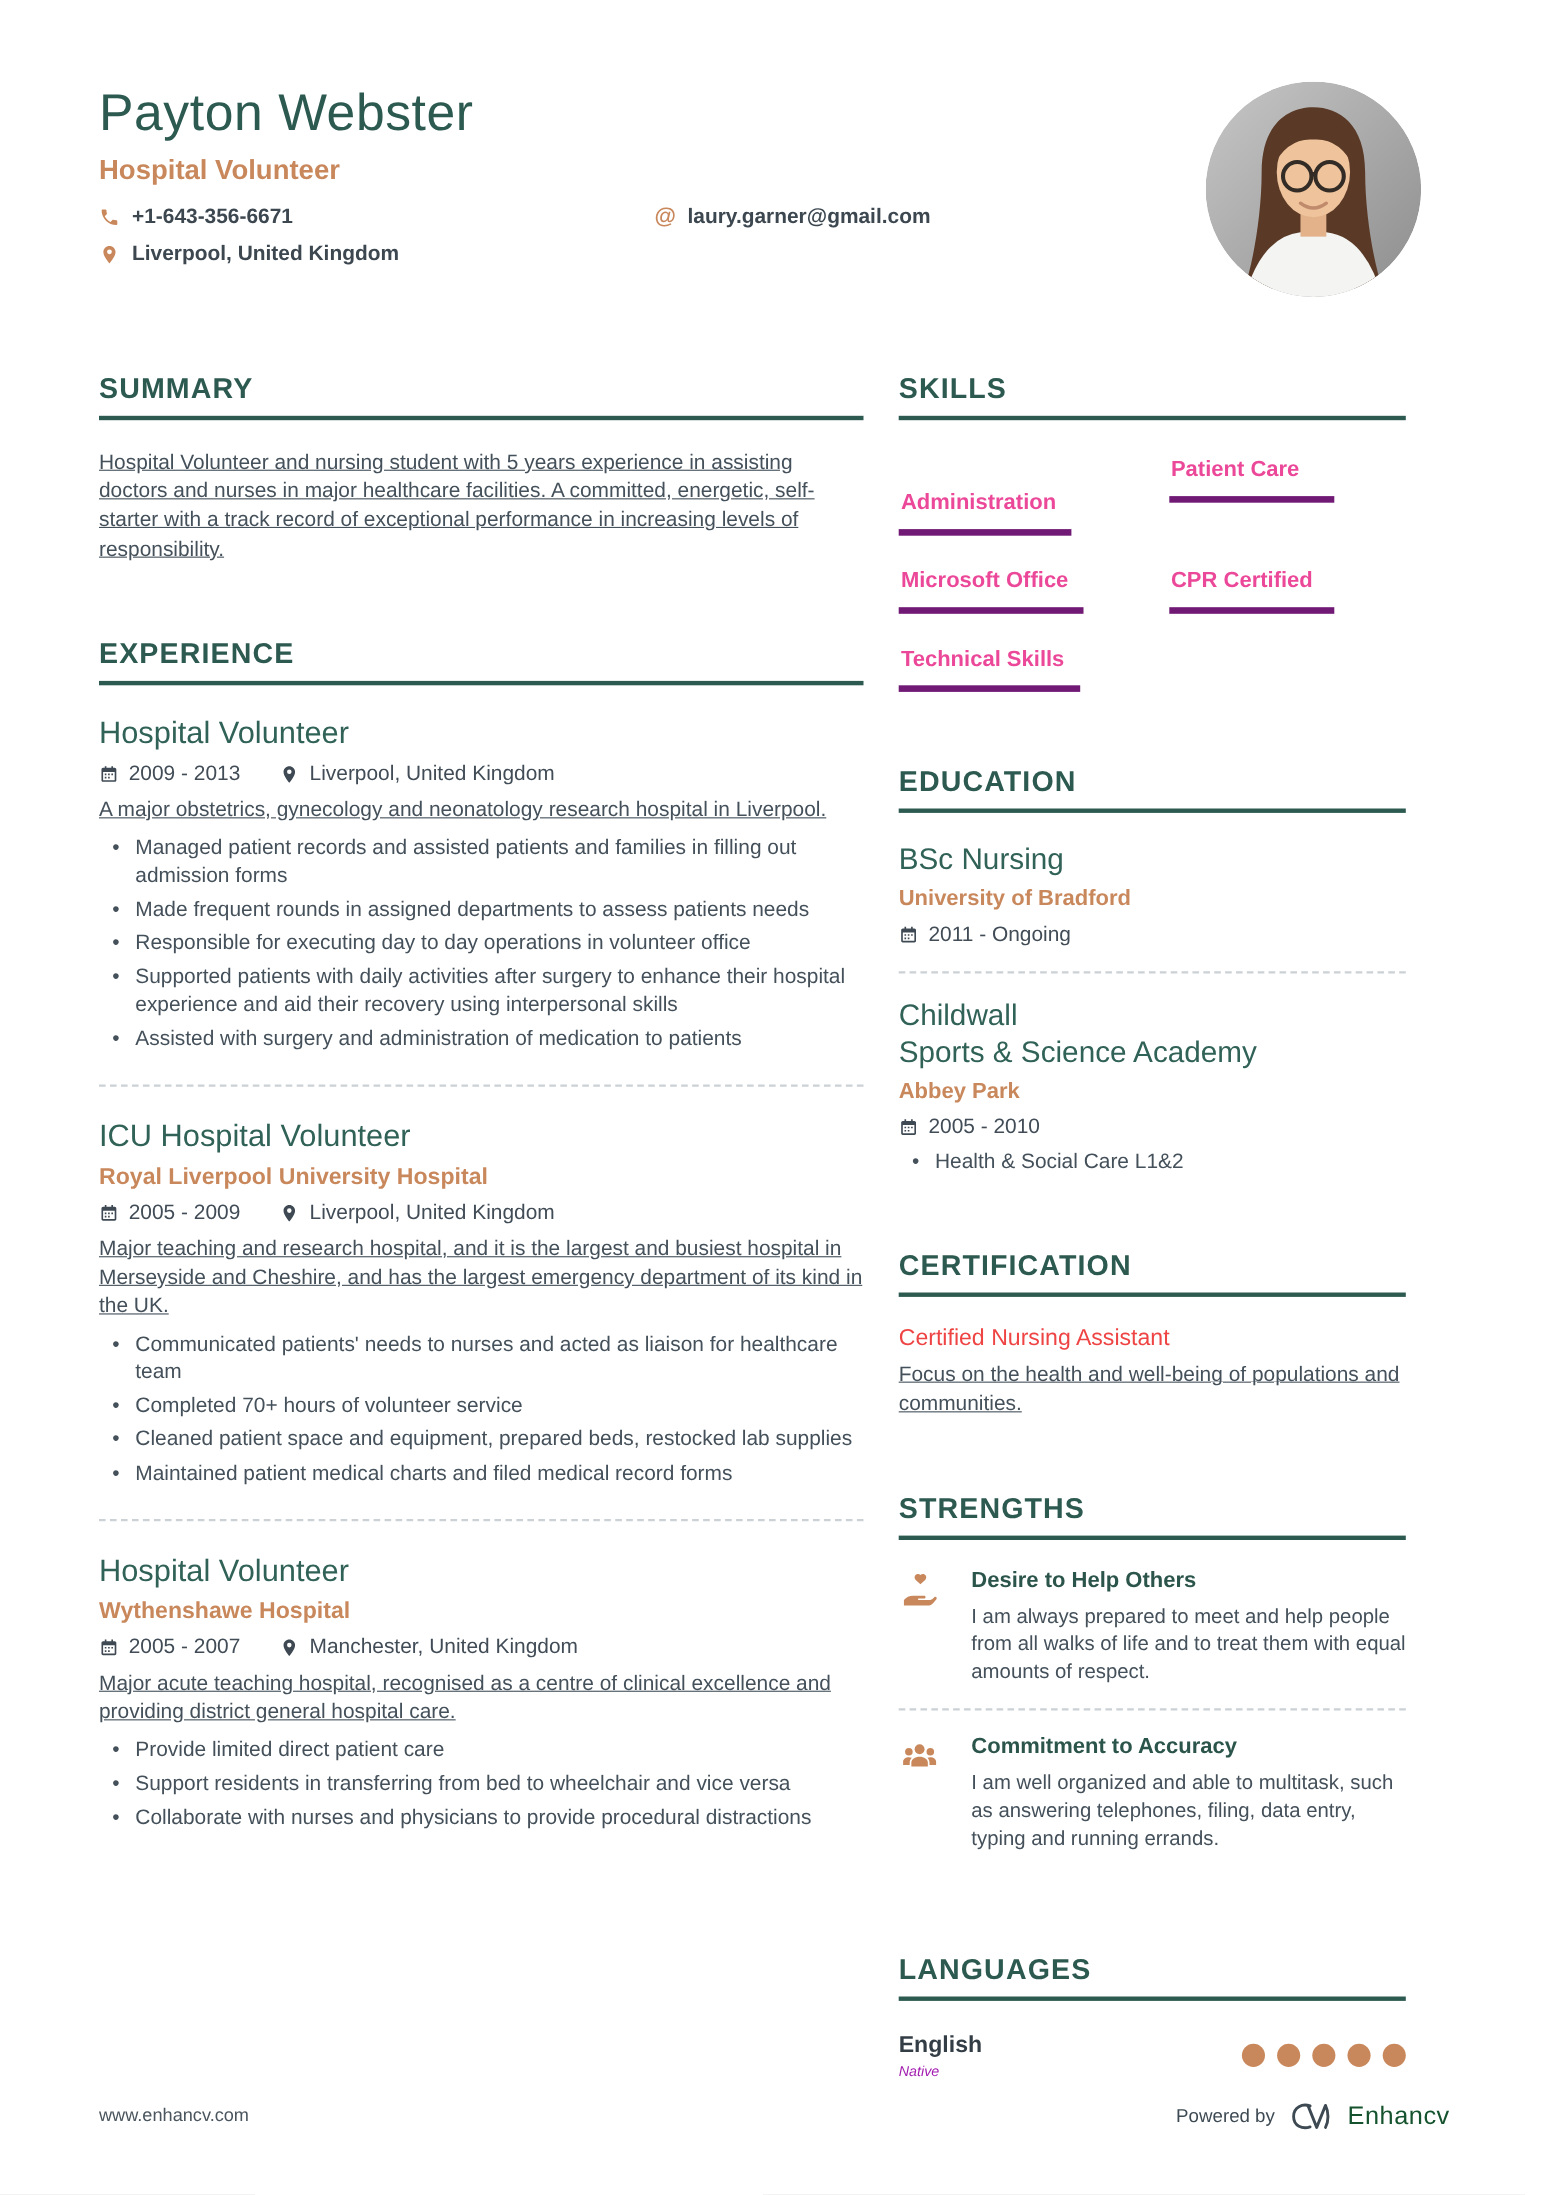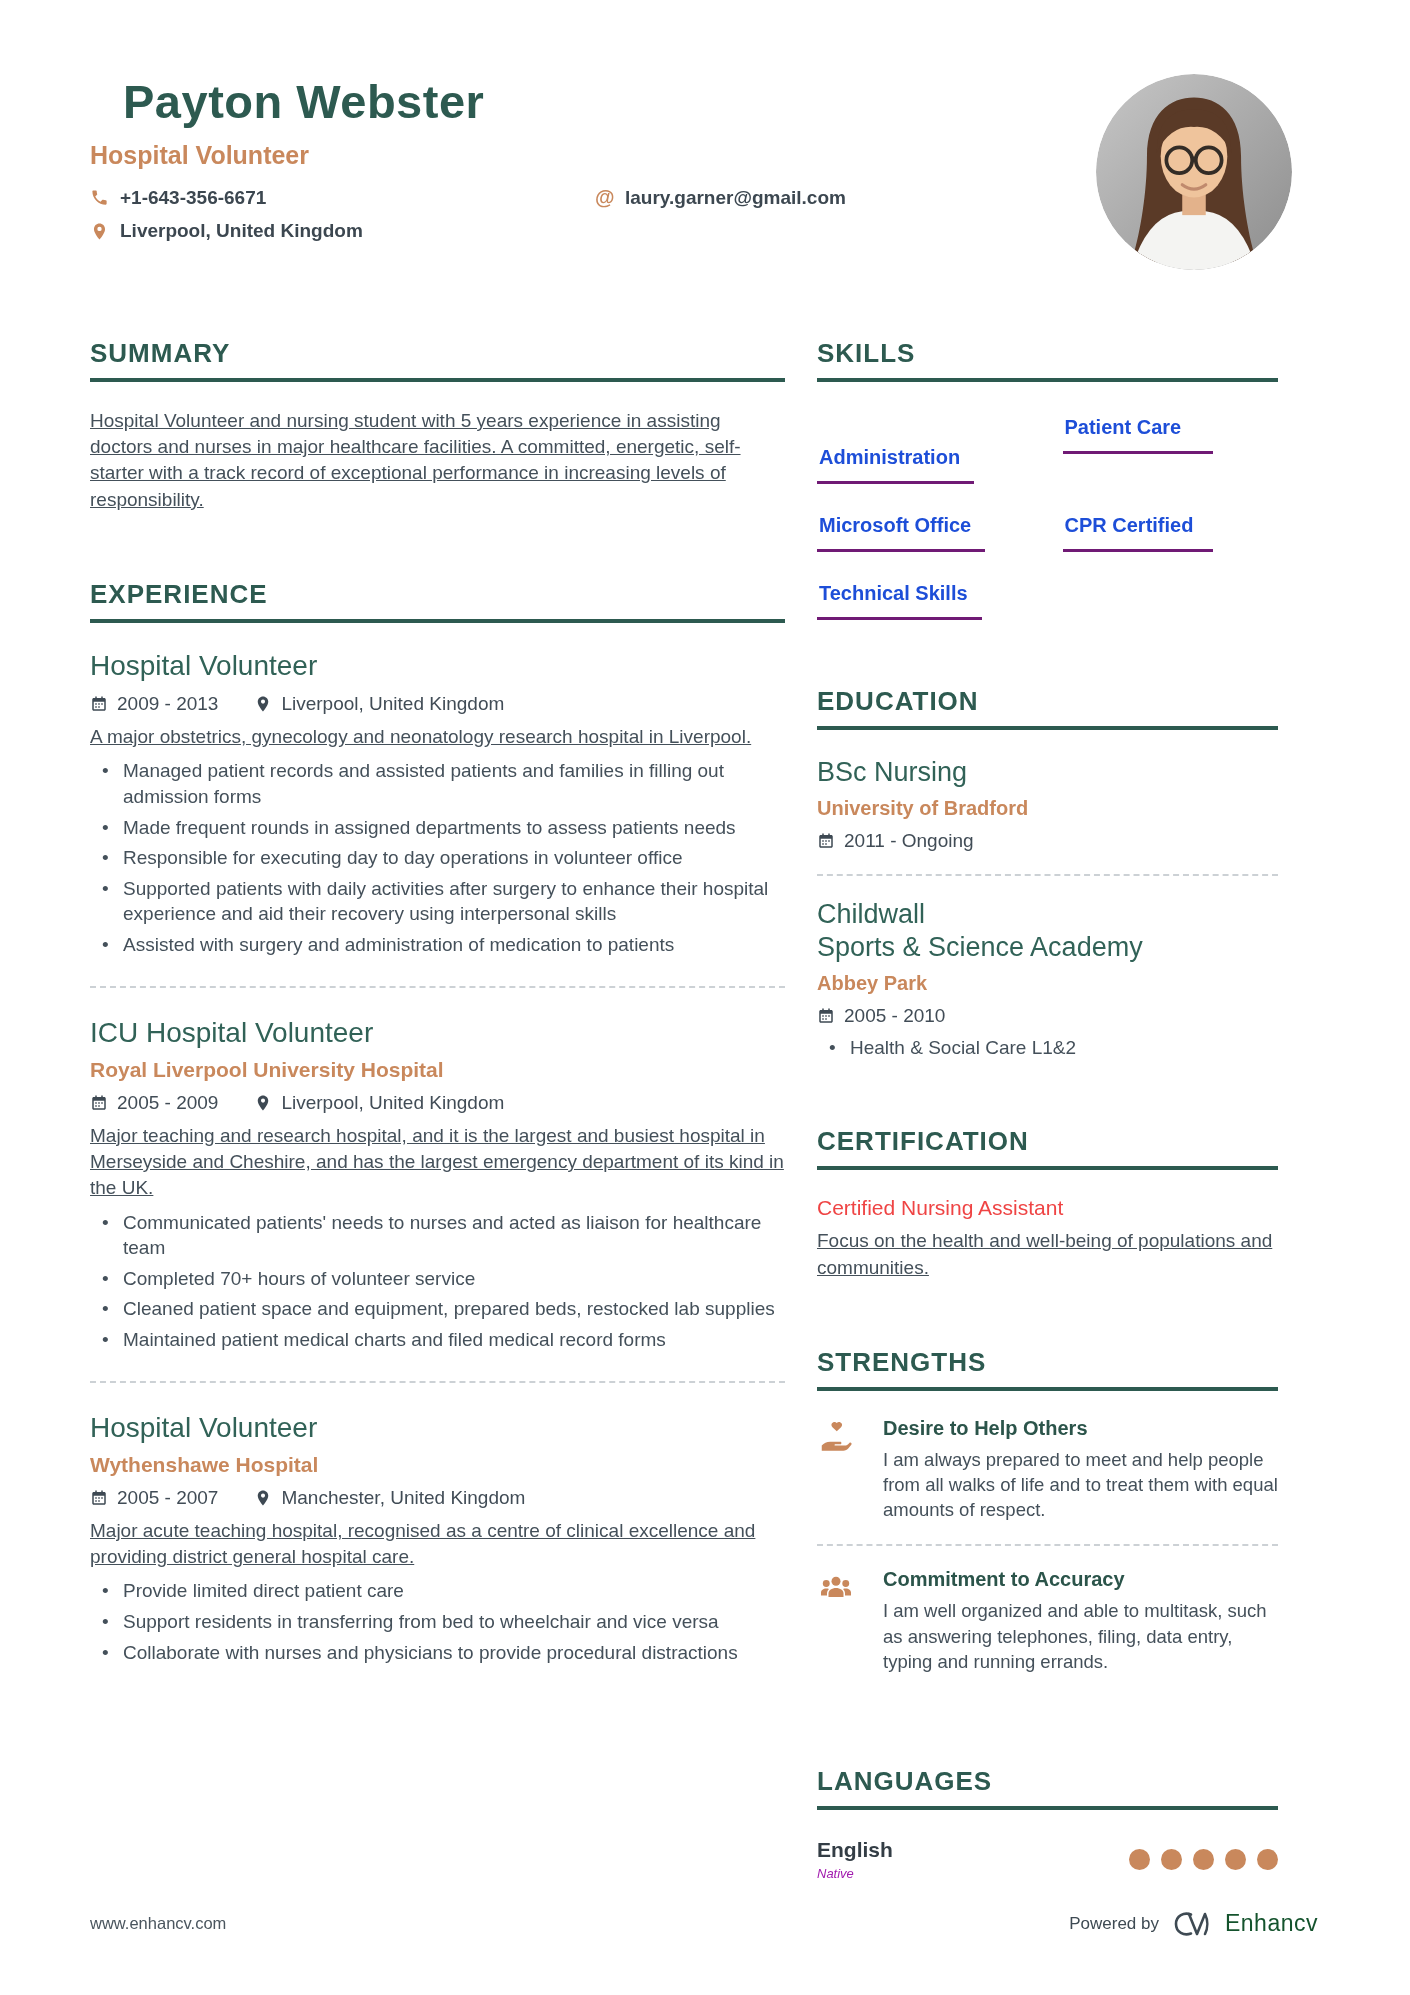--- a/index.html
+++ b/index.html
@@ -10,21 +10,21 @@
     margin:0 auto;
     background:#ffffff;
     font-family:"Liberation Sans", sans-serif;
     color:#44505a;
     padding:74px 90px 0 90px;
     overflow:hidden;
   }
 
   
   .header { position:relative; }
-  .name { font-size:47px; font-weight:bold; color:#2d5a50; letter-spacing:.5px;margin-left:33px; }
+  .name { font-size:47px; font-weight:normal; color:#2d5a50; letter-spacing:.5px; }
   .job-subtitle { font-size:25px; font-weight:bold; color:#c9885c; margin-top:12px; }
   .contact-grid {
     margin-top:16px;
     display:grid; grid-template-columns:505px auto;
     row-gap:11px; align-items:center;
     font-size:19px; font-weight:bold; color:#3c4750;
   }
   .contact-item { display:flex; align-items:center; gap:11px; }
   .c-icon { width:19px; height:19px; flex:none; color:#c9885c; display:inline-flex; }
   .c-icon svg { width:100%; height:100%; }
@@ -62,22 +62,22 @@
   ul.bullets { list-style:none; margin-top:8px; }
   ul.bullets li { position:relative; padding-left:33px; margin-top:5px;
                   font-size:19px; line-height:1.35; color:#44505a; }
   ul.bullets li::before { content:"•"; position:absolute; left:12px; top:0; color:#44505a; }
   .dashed-sep { border:none; border-top:2px dashed #ccd1d5; margin:28px 0; }
   .dashed-sep.tight { margin:22px 0; }
 
   
   .skills-grid { display:grid; grid-template-columns:1fr 1fr; column-gap:30px;
                  row-gap:30px; padding-top:8px; align-items:start; }
-  .skill { justify-self:start; font-size:20px; font-weight:bold; color:#1d4ed8;
-           padding:0 14px 12px 2px; border-bottom:3px solid #701a75; min-width:150px; }
+  .skill { justify-self:start; font-size:20px; font-weight:bold; color:#ec4899;
+           padding:0 14px 12px 2px; border-bottom:6px solid #701a75; min-width:150px; }
   .skill.offset { margin-top:30px; }
 
   
   .edu-entry { margin-top:4px; }
 
   
   .cert-title { font-size:21px; font-weight:normal; color:#ef4444; }
   .cert-desc { margin-top:8px; }
 
   

